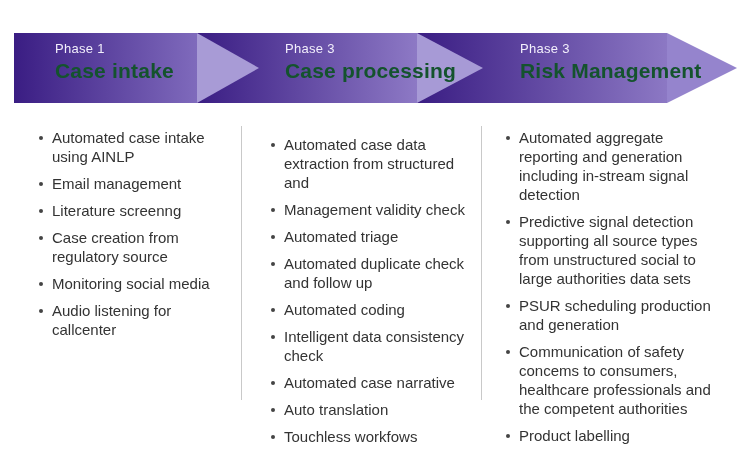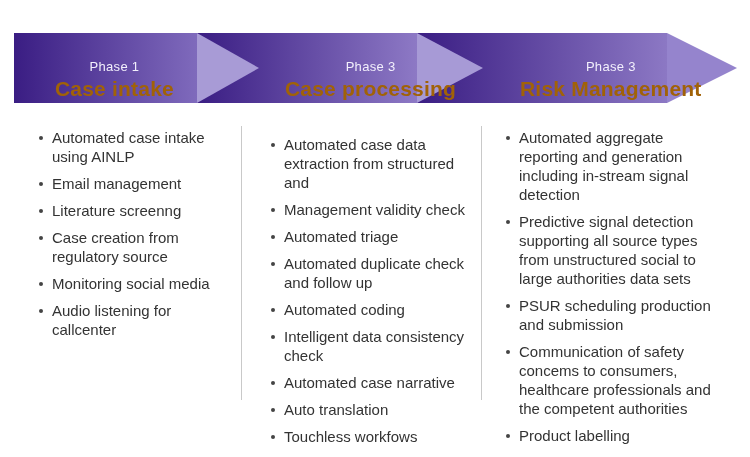--- a/index.html
+++ b/index.html
@@ -9,32 +9,32 @@
     height: 457px;
     background: #ffffff;
     font-family: "Liberation Sans", "DejaVu Sans", sans-serif;
     overflow: hidden;
   }
 
   
   .banner { position: absolute; top: 0; left: 0; width: 750px; height: 110px; }
   .banner svg { display: block; }
 
-  .phase-label { position: absolute; top: 59px; color: #ffffff; text-align: center; }
+  .phase-label { position: absolute; top: 41px; color: #ffffff; }
   .phase-label .kicker {
     font-size: 13px;
     letter-spacing: 0.3px;
     margin-bottom: 3px;
     color: #f2effc;
   }
   .phase-label .title {
     font-size: 21px;
     font-weight: bold;
     letter-spacing: 0.2px;
-    color: #a16207;
+    color: #14532d;
   }
   .label-1 { left: 55px; }
   .label-2 { left: 285px; }
   .label-3 { left: 520px; }
 
   
   .lists { position: absolute; top: 108px; left: 0; width: 750px; height: 347px; }
 
   .divider {
     position: absolute;
@@ -213,21 +213,21 @@
             <span class="item-text">Automated aggregate reporting and generation including in-stream signal detection</span>
           </li>
 
           <li>
             <span class="dot"></span>
             <span class="item-text">Predictive signal detection supporting all source types from unstructured social to large authorities data sets</span>
           </li>
 
           <li>
             <span class="dot"></span>
-            <span class="item-text">PSUR scheduling production and submission</span>
+            <span class="item-text">PSUR scheduling production and generation</span>
           </li>
 
           <li>
             <span class="dot"></span>
             <span class="item-text">Communication of safety concems to consumers, healthcare professionals and the competent authorities</span>
           </li>
 
           <li>
             <span class="dot"></span>
             <span class="item-text">Product labelling</span>

